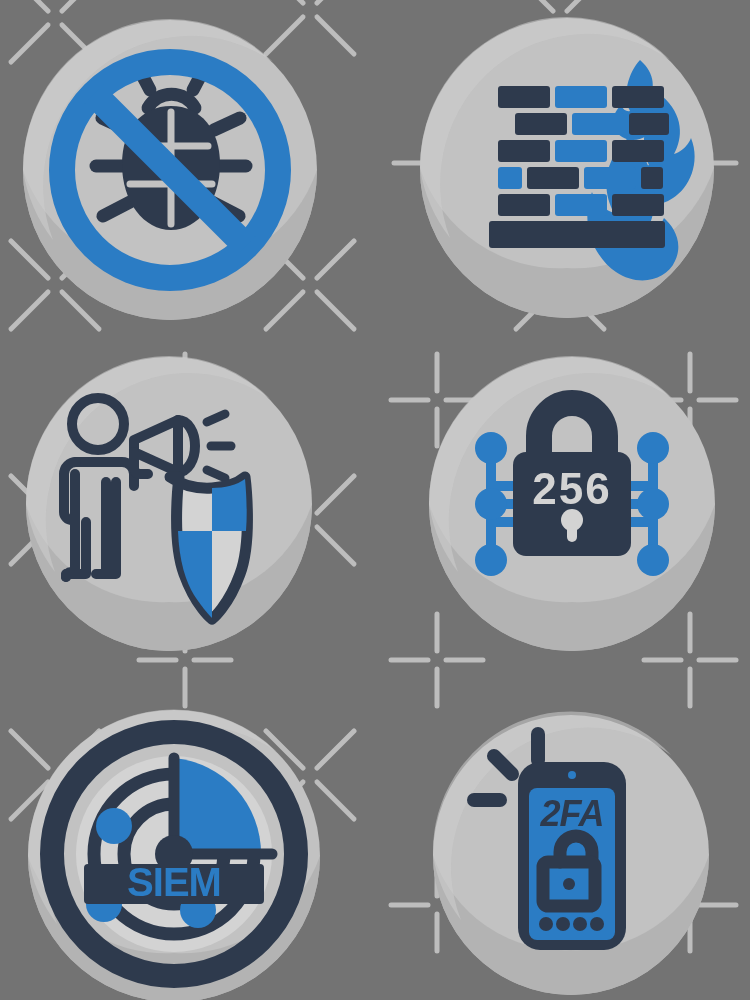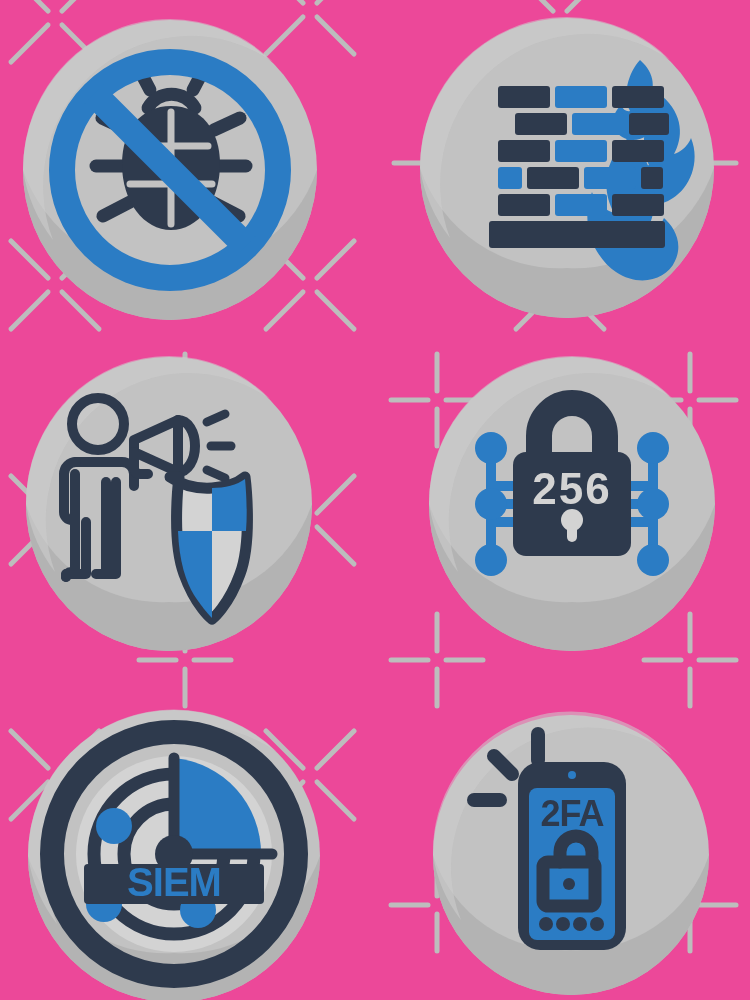--- a/index.html
+++ b/index.html
@@ -10,21 +10,21 @@
   body {
     width: 750px;
     height: 1000px;
     font-family: "Liberation Sans", sans-serif;
     overflow: hidden;
   }
   #sheet {
     position: relative;
     width: 750px;
     height: 1000px;
-    background: #ec4899;
+    background: #737373;
     overflow: hidden;
   }
   .bg-layer {
     position: absolute;
     left: 0; top: 0;
     width: 750px;
     height: 1000px;
     pointer-events: none;
   }
   .icon-cell {
@@ -285,21 +285,21 @@
         <circle cx="82" cy="200" r="18"></circle>
         <circle cx="176" cy="206" r="18"></circle>
       </g>
 
       <rect x="62" y="160" width="180" height="40" rx="4" fill="#2e3a4d"></rect>
       <text x="152" y="192" fill="#2b7cc4" font-family="Liberation Sans, sans-serif" font-size="40" font-weight="bold" text-anchor="middle" letter-spacing="-1">SIEM</text>
     </svg>
 
   </div>
 
-  <div class="icon-cell" style="left:428px; top:710px; width:290px; height:290px;">
+  <div class="icon-cell" style="left:428px; top:710px; width:290px; height:290px;font-style:italic;">
     <svg class="icon-svg" viewBox="0 0 290 290" xmlns="http://www.w3.org/2000/svg">
       <ellipse cx="143" cy="145" rx="138" ry="140" fill="#c2c2c2"></ellipse>
       <path d="M143 285 A138 140 0 0 0 281 145 A138 140 0 0 1 143 240 A138 140 0 0 1 5 145 A138 140 0 0 0 143 285 Z" fill="#b0b0b0" opacity="0.85"></path>
       <path d="M5 145 A138 140 0 0 1 243 45 A138 140 0 0 0 33 210 A138 140 0 0 1 5 145 Z" fill="#cdcdcd" opacity="0.55"></path>
 
       <g stroke="#2e3a4d" stroke-width="14" stroke-linecap="round">
         <line x1="110" y1="50" x2="110" y2="24"></line>
         <line x1="84" y1="64" x2="66" y2="46"></line>
         <line x1="72" y1="90" x2="46" y2="90"></line>
       </g>

